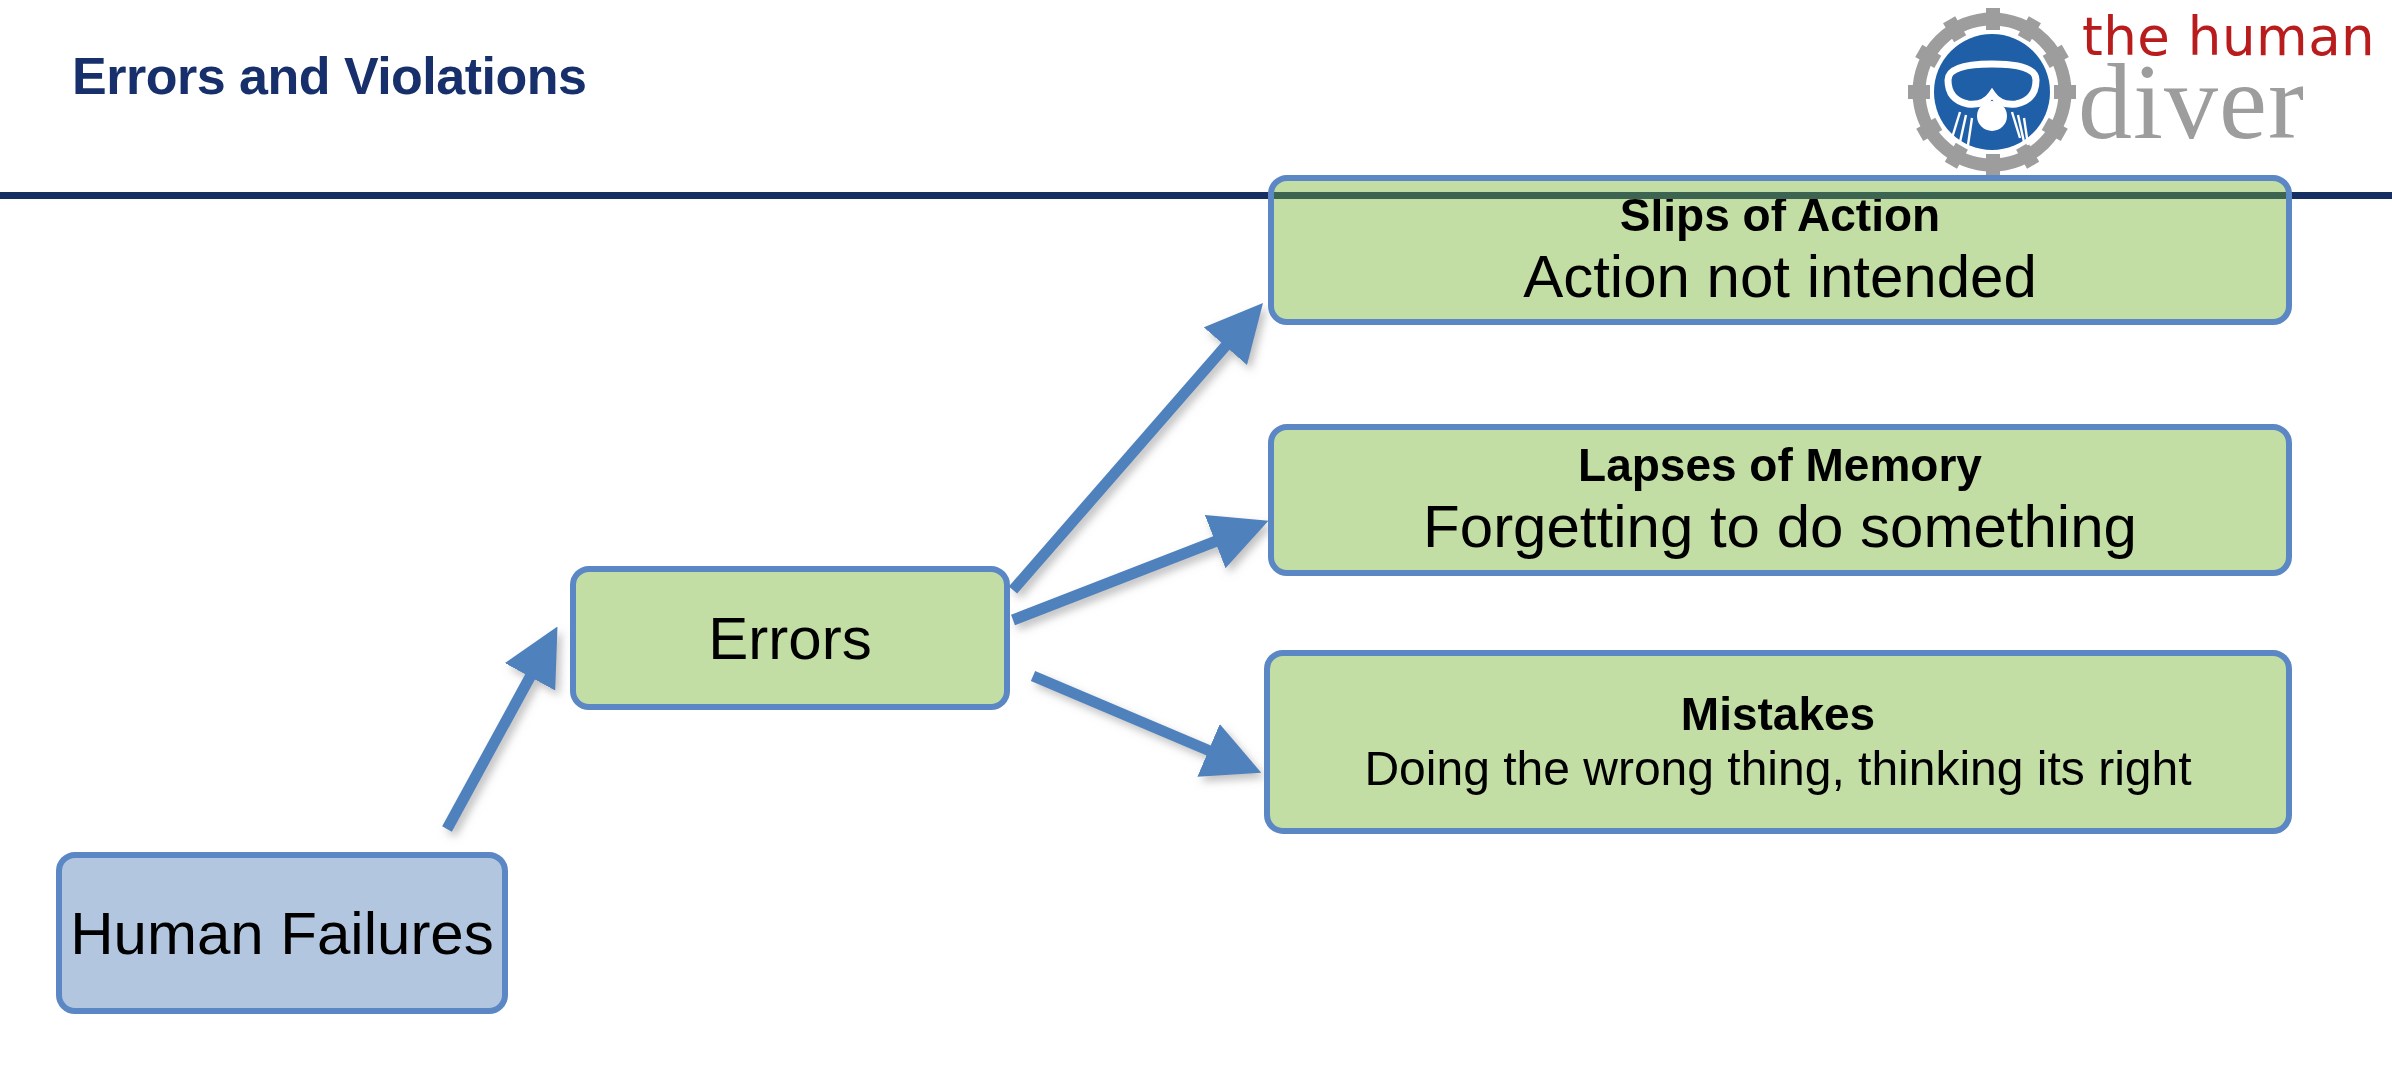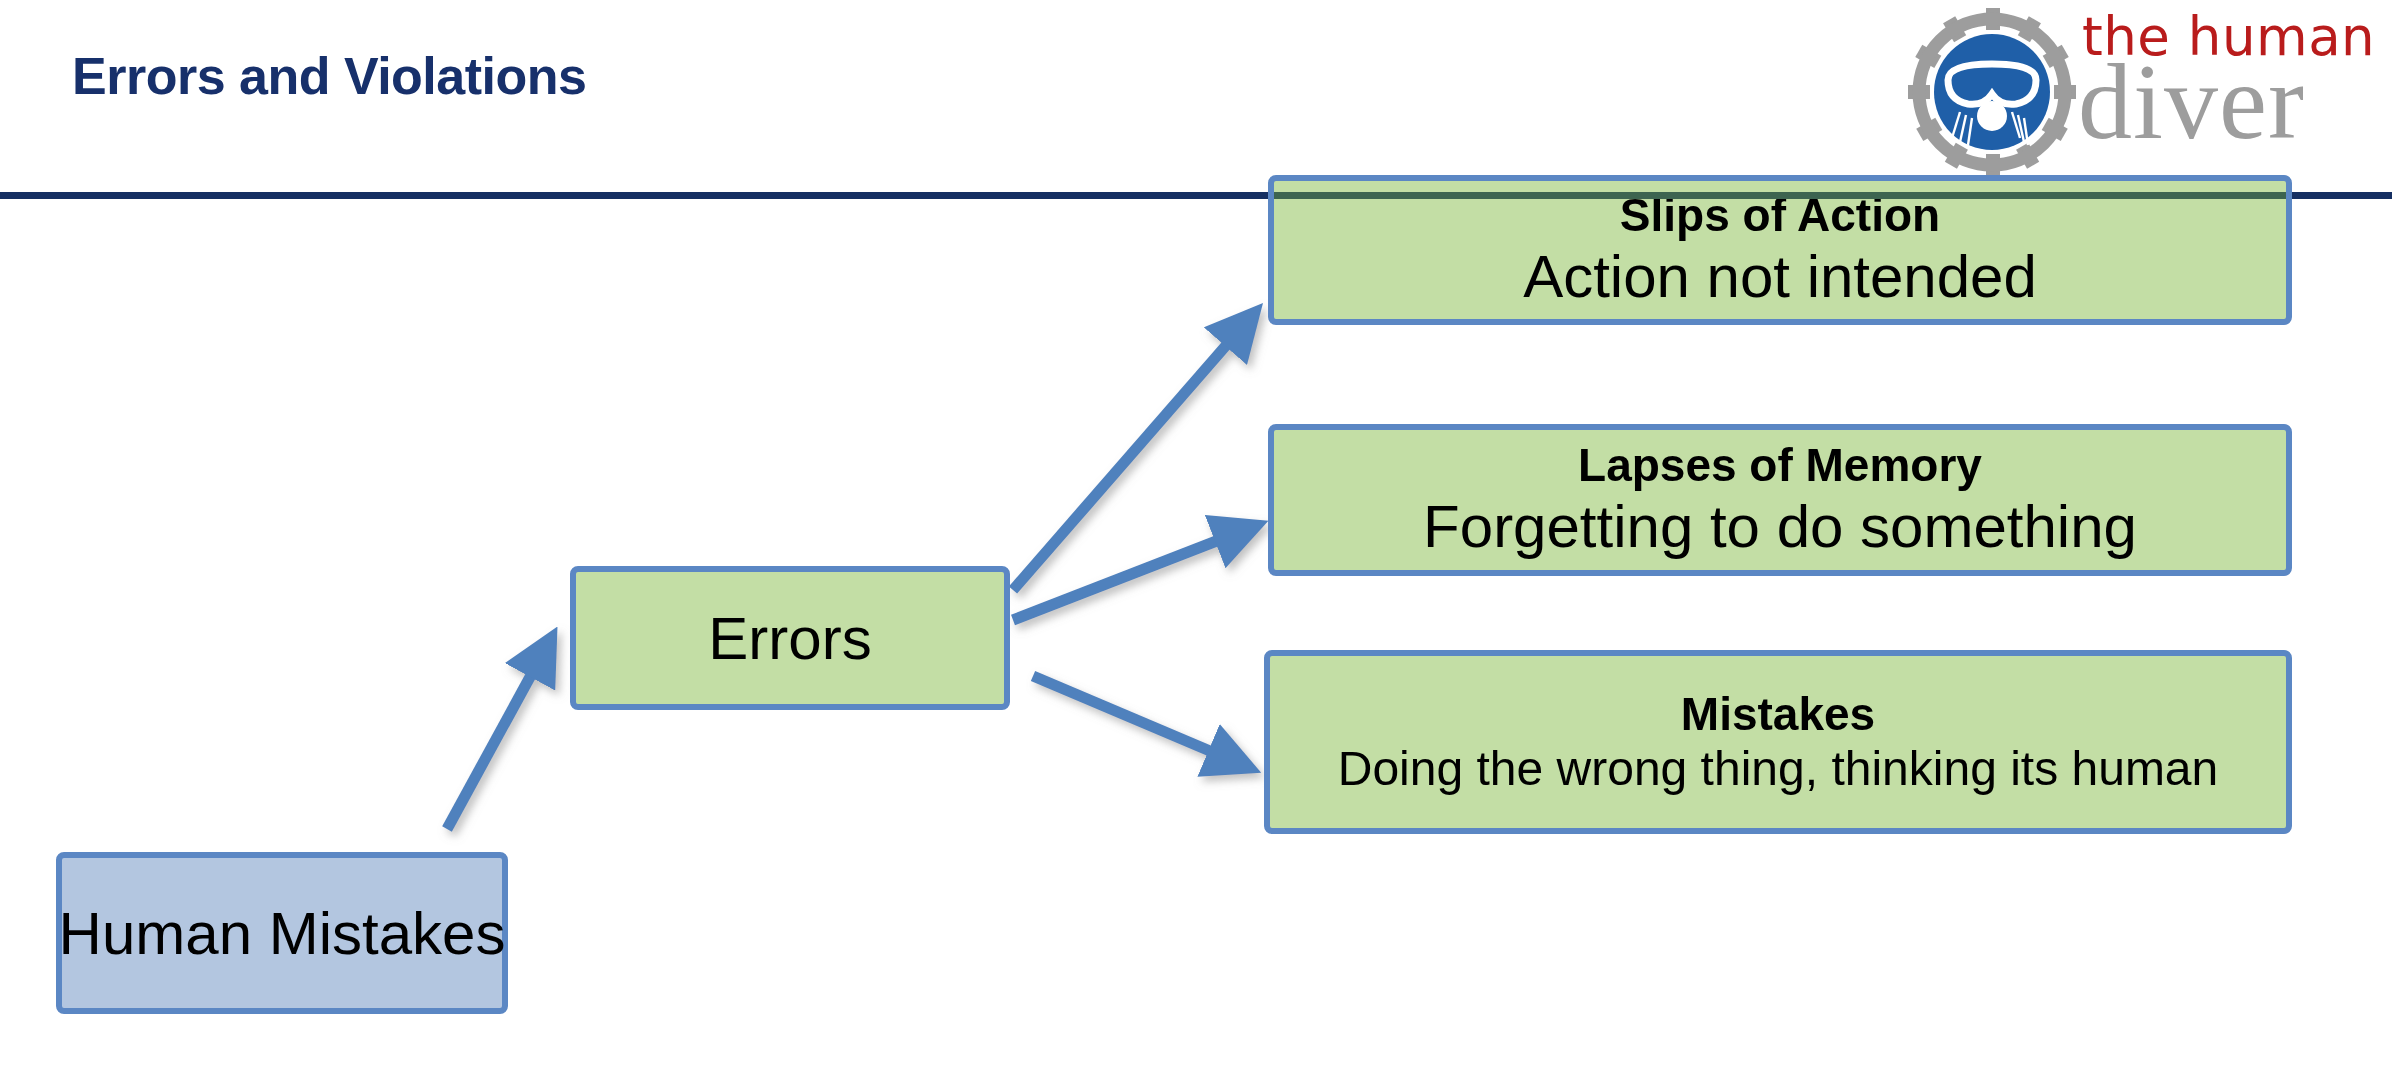--- a/index.html
+++ b/index.html
@@ -79,21 +79,21 @@
     width: 2392px;
     height: 1074px;
     pointer-events: none;
   }
 
   
   .node {
     position: absolute;
     box-sizing: border-box;
     border: 6px solid #5b87c4;
-    border-radius: 8px;
+    border-radius: 19px;
     display: flex;
     flex-direction: column;
     align-items: center;
     justify-content: center;
     color: #000000;
     padding: 6px 18px;
   }
   .node.green { background: #c3dea5; }
   .node.blue  { background: #b3c6e0; }
 
@@ -219,37 +219,37 @@
 
       <line x1="1013" y1="590" x2="1250" y2="318"></line>
 
       <line x1="1013" y1="620" x2="1250" y2="528"></line>
 
       <line x1="1033" y1="676" x2="1243" y2="765"></line>
     </g>
   </svg>
 
   <div class="node blue" id="node-human-failures">
-    <div class="node-sub">Human Mistakes</div>
+    <div class="node-sub">Human Failures</div>
   </div>
 
   <div class="node green" id="node-errors">
     <div class="node-sub">Errors</div>
   </div>
 
   <div class="node green" id="node-slips">
     <div class="node-heading">Slips of Action</div>
     <div class="node-sub">Action not intended</div>
   </div>
 
   <div class="node green" id="node-lapses">
     <div class="node-heading">Lapses of Memory</div>
     <div class="node-sub">Forgetting to do something</div>
   </div>
 
   <div class="node green" id="node-mistakes">
     <div class="node-heading">Mistakes</div>
-    <div class="node-sub wide">Doing the wrong thing, thinking its human</div>
+    <div class="node-sub wide">Doing the wrong thing, thinking its right</div>
   </div>
 
   <div id="rule-over-box"></div>
 
 </div>
 
 </body></html>

